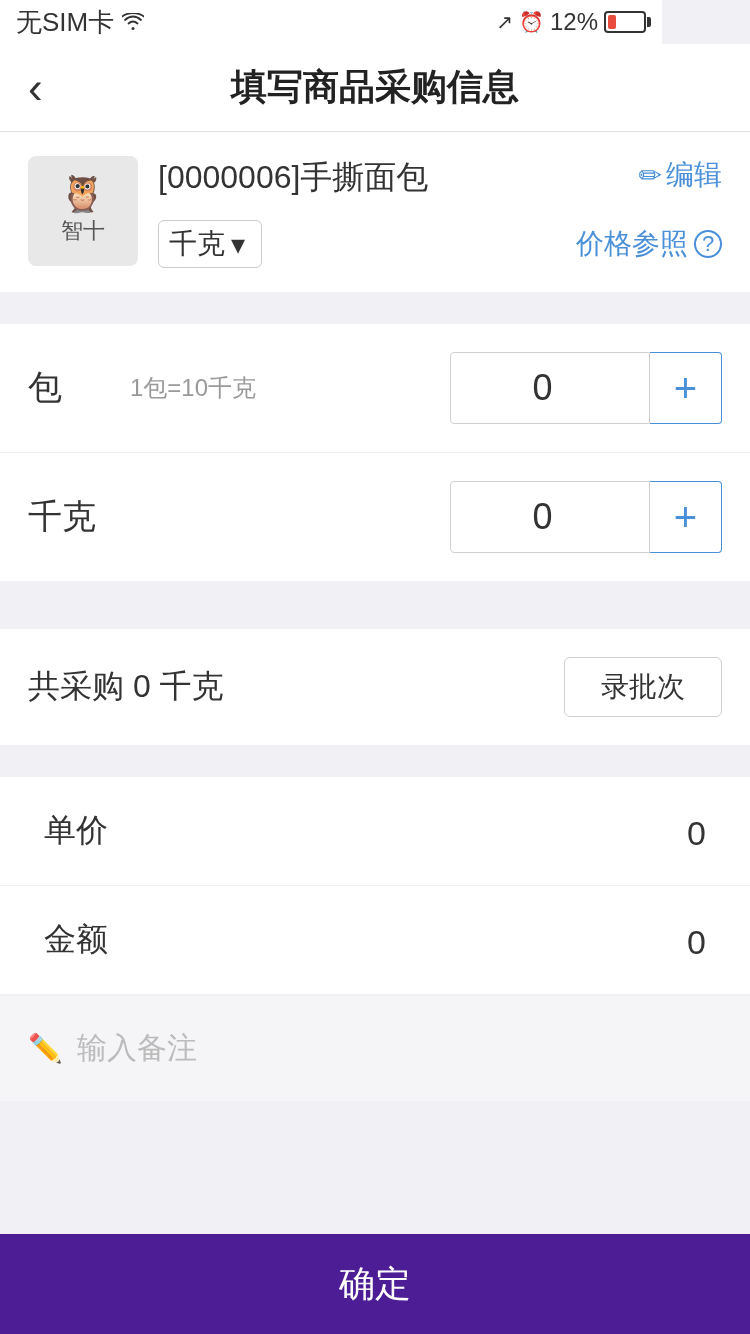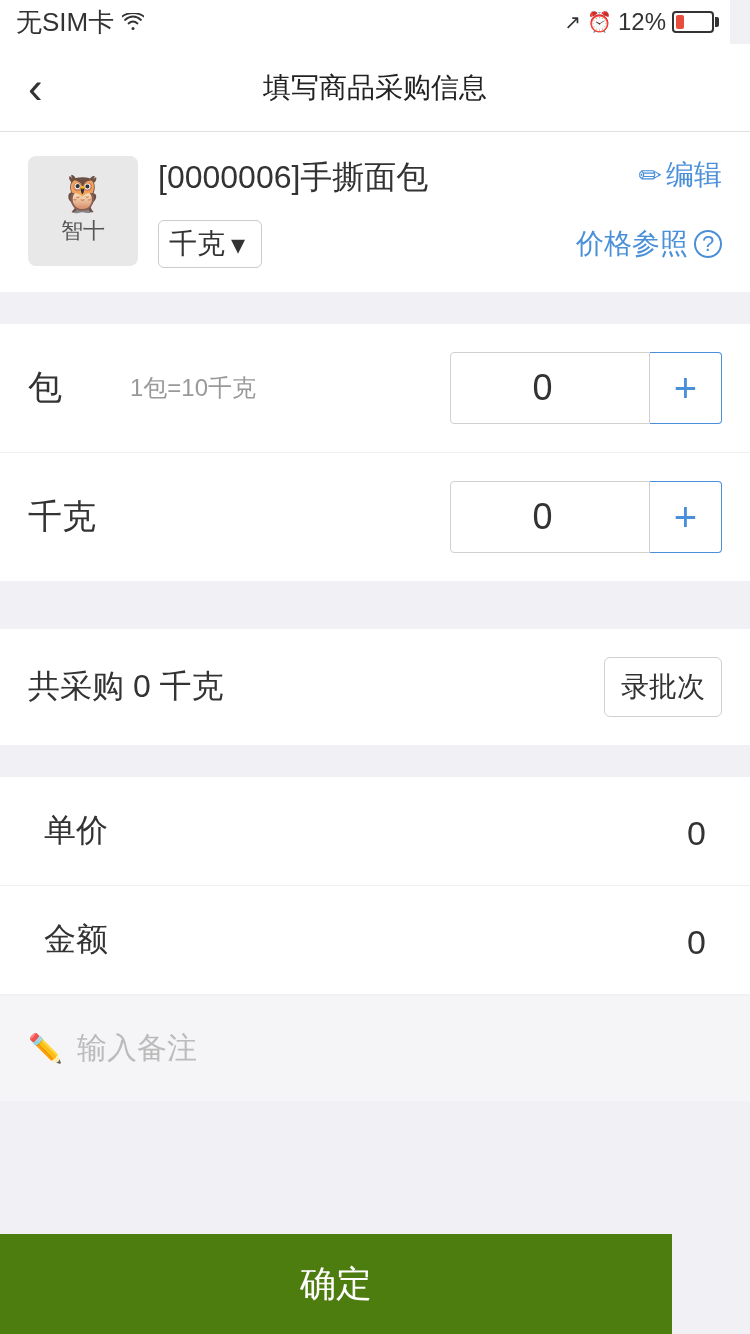--- a/index.html
+++ b/index.html
@@ -8,21 +8,21 @@
       width: 750px;
       min-height: 1334px;
       font-family: -apple-system, "PingFang SC", "Helvetica Neue", sans-serif;
       background: #f0f0f5;
       font-size: 32px;
       color: #333;
     }
 
     
     .status-bar {
-      width: 730px;
+      width: 662px;
       height: 44px;
       background: #fff;
       display: flex;
       align-items: center;
       justify-content: space-between;
       padding: 0 16px;
       font-size: 28px;
       font-weight: 500;
     }
     .status-left { display: flex; align-items: center; gap: 8px; font-size: 26px; }
@@ -54,22 +54,22 @@
     }
     .nav-back {
       position: absolute;
       left: 28px;
       font-size: 44px;
       color: #333;
       cursor: pointer;
       line-height: 1;
     }
     .nav-title {
-      font-size: 28px;
-      font-weight: 400;
+      font-size: 36px;
+      font-weight: 700;
       color: #222;
     }
 
     
     .product-card {
       background: #fff;
       padding: 24px 28px;
       display: flex;
       align-items: flex-start;
       gap: 20px;
@@ -212,21 +212,21 @@
       margin-top: 48px;
     }
     .summary-label {
       font-size: 32px;
       color: #333;
     }
     .batch-btn {
       margin-left: auto;
       border: 1px solid #d0d0d0;
       border-radius: 6px;
-      padding: 10px 16px;
+      padding: 10px 36px;
       font-size: 28px;
       color: #333;
       background: #fff;
       cursor: pointer;
       text-align: right;
     }
 
     
     .separator { height: 16px; background: #f0f0f5; }
 
@@ -272,23 +272,23 @@
 
     
     .filler {
       background: #f0f0f5;
       flex: 1;
       min-height: 300px;
     }
 
     
     .confirm-btn {
-      width: 672px;
+      width: 750px;
       height: 100px;
-      background: #4d7c0f;
+      background: #4c1d95;
       color: #fff;
       font-size: 36px;
       font-weight: 500;
       border: none;
       display: flex;
       align-items: center;
       justify-content: center;
       cursor: pointer;
       position: fixed;
       bottom: 0;

